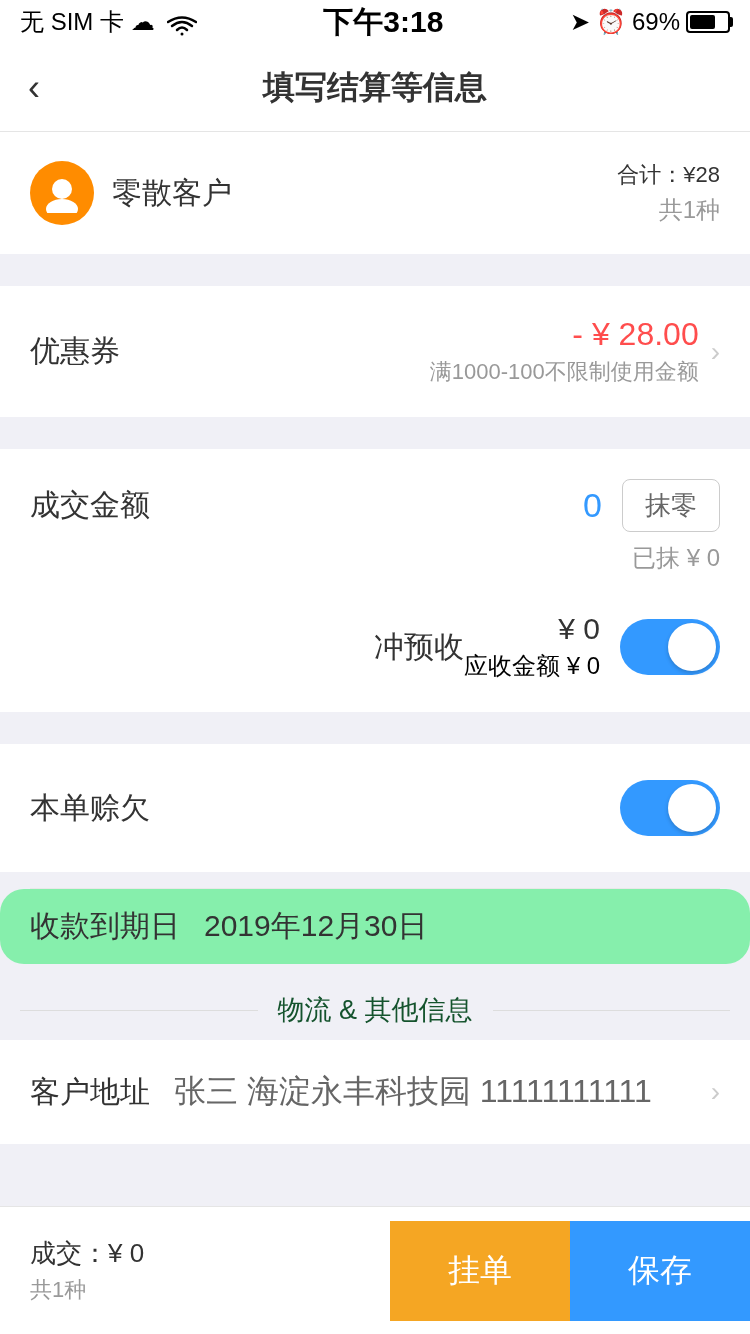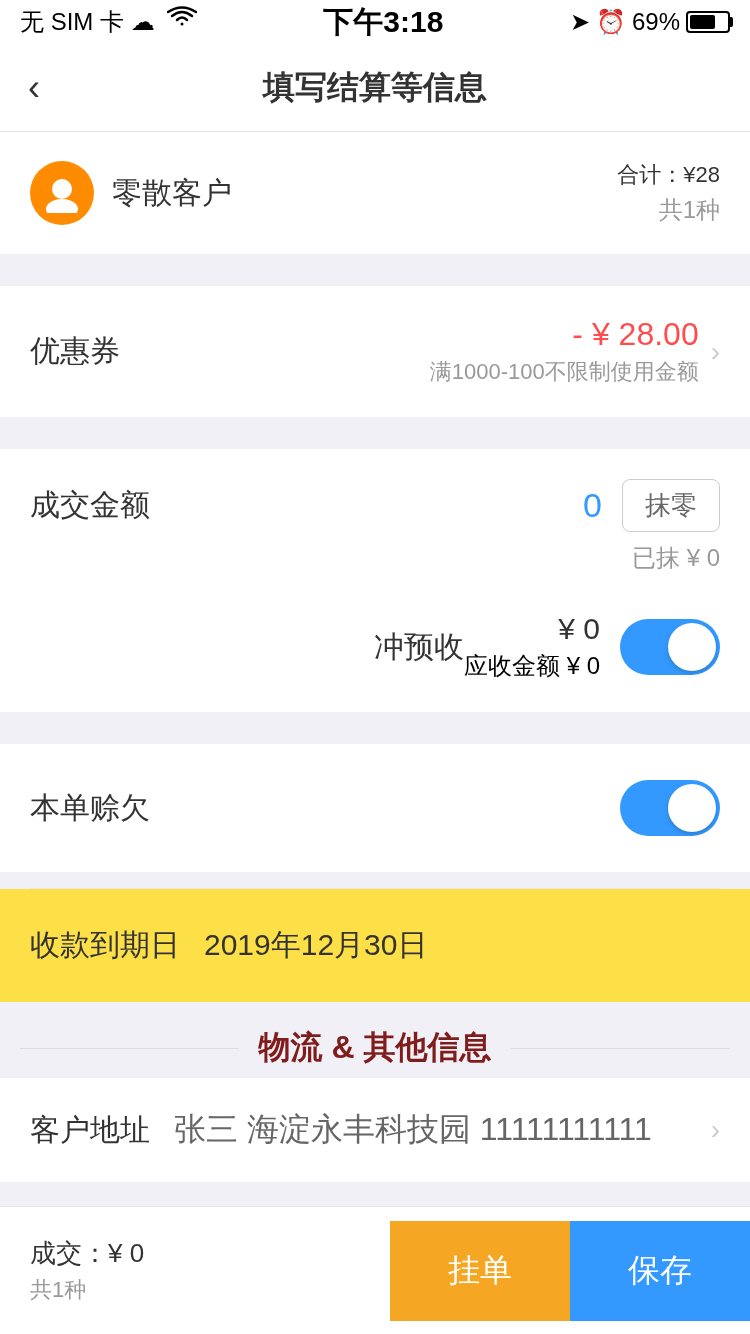--- a/index.html
+++ b/index.html
@@ -18,21 +18,21 @@
       width: 750px;
       height: 44px;
       background: #fff;
       display: flex;
       align-items: center;
       justify-content: space-between;
       padding: 0 20px;
       font-size: 24px;
       color: #000;
     }
-    .status-left { display: flex; align-items: flex-start; gap: 12px; }
+    .status-left { display: flex; align-items: flex-end; gap: 12px; }
     .status-center { font-size: 30px; font-weight: 600; }
     .status-right { display: flex; align-items: center; gap: 6px; font-size: 24px; }
     .battery {
       width: 44px; height: 22px;
       border: 2px solid #000;
       border-radius: 4px;
       position: relative;
       display: flex;
       align-items: center;
       padding: 2px;
@@ -270,23 +270,24 @@
       padding: 36px 30px;
       margin-bottom: 16px;
     }
     .debt-label {
       font-size: 30px;
       color: #333;
     }
 
     
     .due-date-section {
-      background: #fde047;
-      padding: 36px 30px;
+      background: #86efac;
+      padding: 17px 30px;
       margin-bottom: 0;
+      border-radius: 24px;
     }
     .due-date-row {
       display: flex;
       align-items: center;
       gap: 24px;
     }
     .due-date-label {
       font-size: 30px;
       color: #333;
     }
@@ -298,23 +299,22 @@
     
     .logistics-separator {
       background: #f0f0f6;
       height: 60px;
       display: flex;
       align-items: center;
       justify-content: center;
       margin-bottom: 0;
     }
     .logistics-label {
-      font-size: 32px;
-      color: #7f1d1d;
-      font-weight: bold;
+      font-size: 27px;
+      color: #14532d;
     }
     .logistics-line {
       flex: 1;
       height: 1px;
       background: #ddd;
       margin: 0 20px;
     }
 
     
     .address-section {

